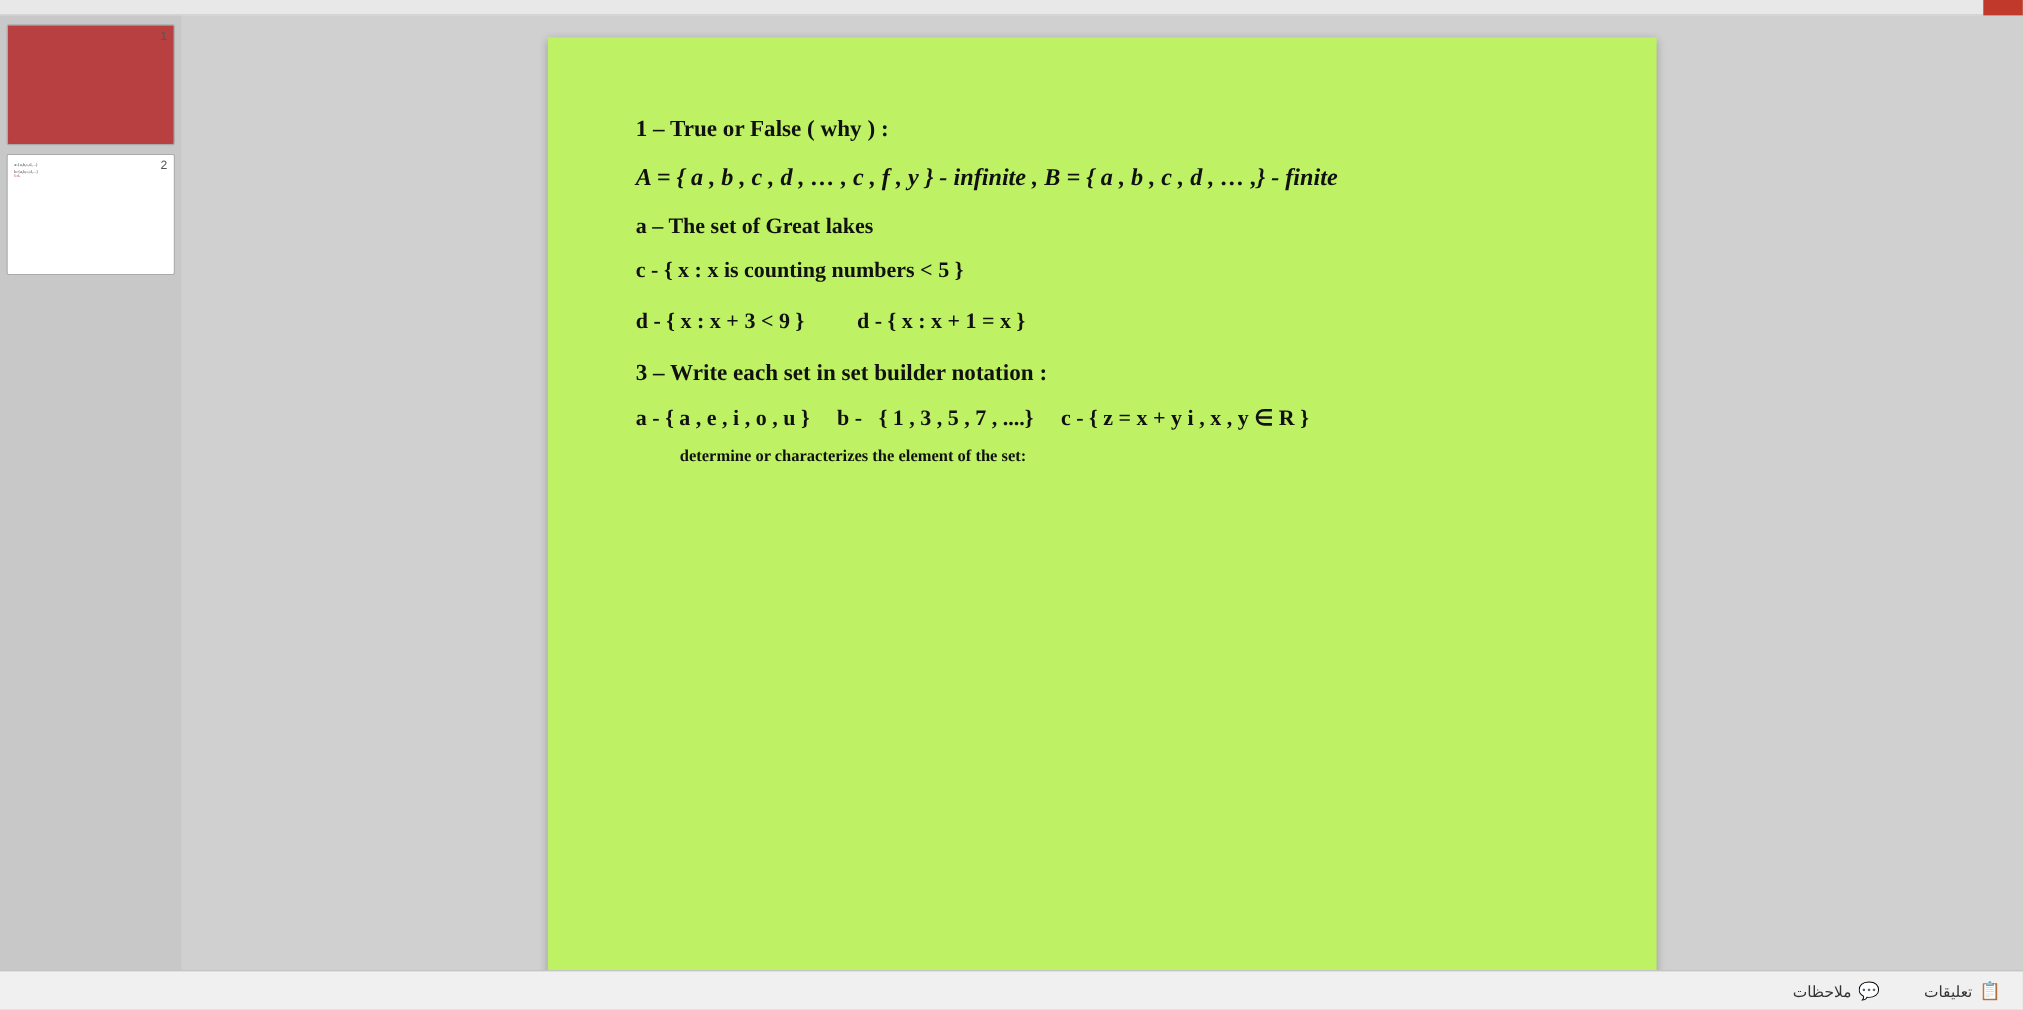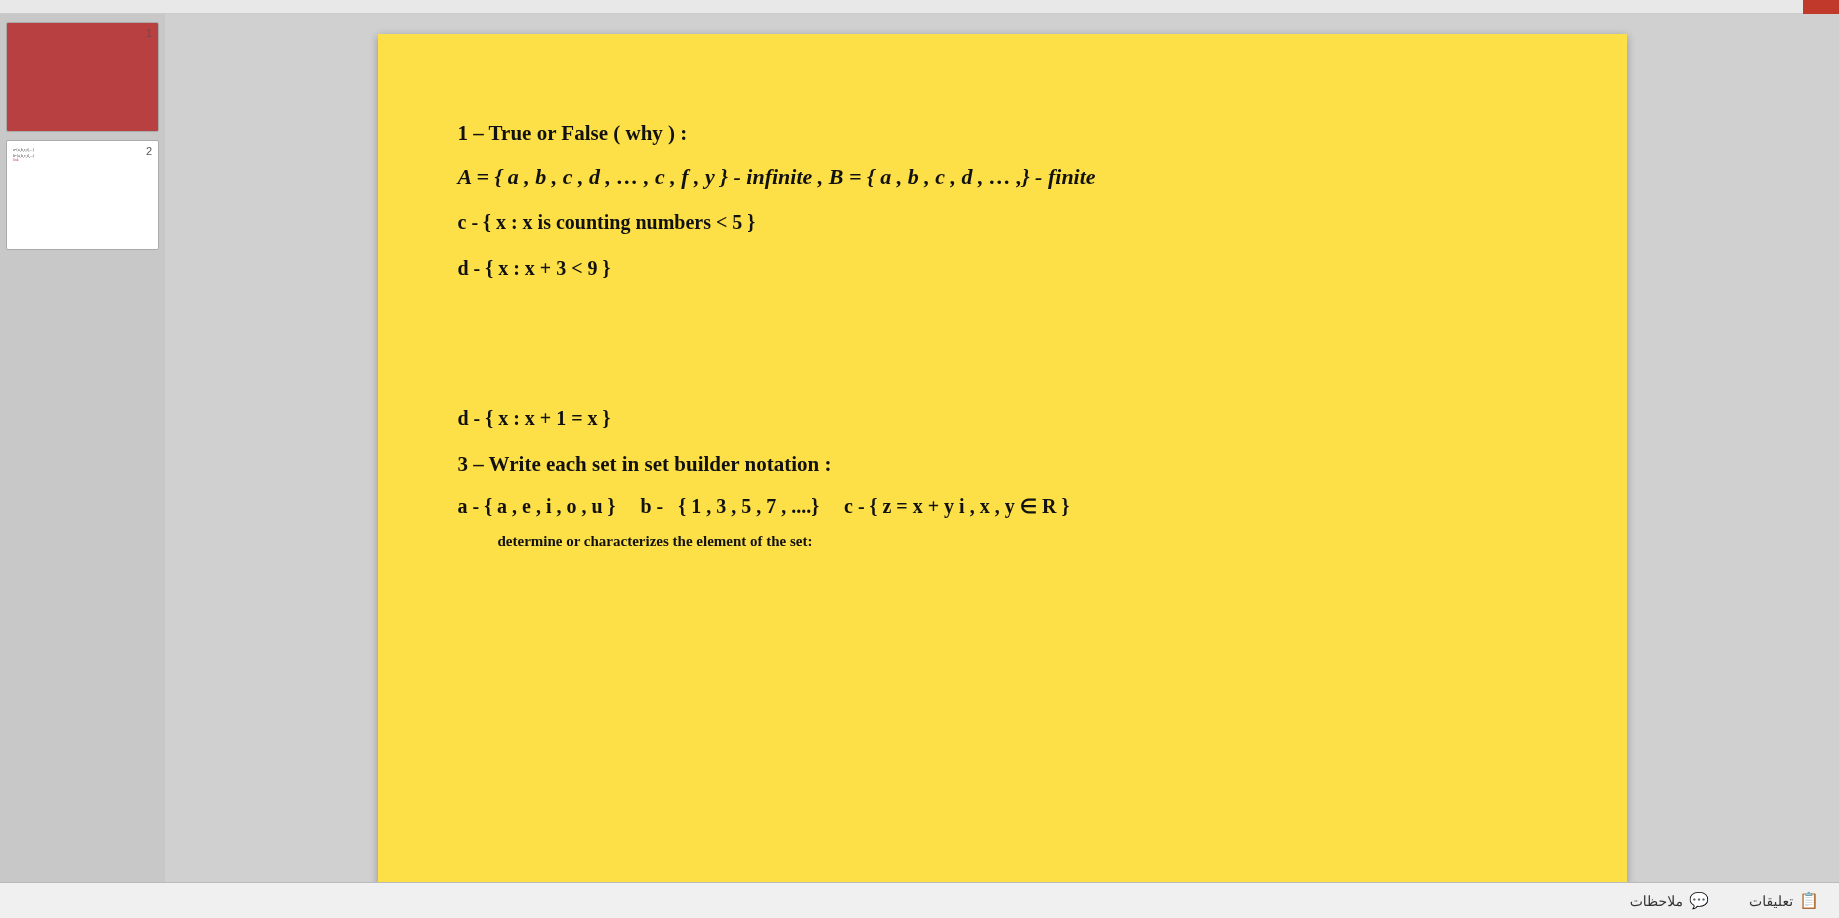--- a/index.html
+++ b/index.html
@@ -100,24 +100,24 @@
       flex: 1;
       padding: 20px 30px;
       display: flex;
       justify-content: center;
       align-items: flex-start;
       overflow: hidden;
     }
 
     
     .slide-page {
-      background: #fde047;
-      width: 1249px;
+      background: #bef264;
+      width: 1008px;
       height: 860px;
-      padding: 76px 80px;
+      padding: 60px 80px;
       box-shadow: 0 2px 8px rgba(0,0,0,0.3);
       overflow: hidden;
     }
 
     .slide-page .content {
       font-size: 20px;
       line-height: 1.7;
       color: #111;
     }
 
@@ -136,23 +136,22 @@
     }
 
     .item-line {
       font-size: 20px;
       font-weight: bold;
       margin: 6px 0;
     }
 
     .double-line {
       display: flex;
-      gap: 104px;
-      margin: 6px 0;
-      flex-direction: column;
+      gap: 48px;
+      margin: 6px 0;
     }
 
     .section-3-items {
       font-size: 20px;
       font-weight: bold;
       margin: 6px 0;
     }
 
     .section-4 {
       font-size: 20px;
@@ -230,20 +229,21 @@
         <div class="section-title">1 –  True or False  ( why ) :</div>
 
         <div class="math-line">
           <span style="font-style:italic;font-weight:bold;">A</span>
           <span>  =  { <em>a</em> , <em>b</em> , <em>c</em> , <em>d</em> , … , <em>c</em> , <em>f</em> , <em>y</em> }  - infinite ,  </span>
           <span style="font-style:italic;font-weight:bold;">  B</span>
           <span>  =  { <em>a</em> , <em>b</em> , <em>c</em> , <em>d</em> , … ,}  - finite</span>
         </div>
 
 
+        <div class="item-line">a –    The set of Great lakes</div>
 
 
         <div class="item-line">c -  { x : x is counting numbers  &lt;  5  }</div>
 
         <div class="double-line">
           <div class="item-line">d  - { x :  x + 3  &lt;  9 }</div>
           <div class="item-line">d - { x  :  x + 1  =  x }</div>
         </div>
 
         <div class="section-title">3 –   Write each set in set builder notation :</div>

